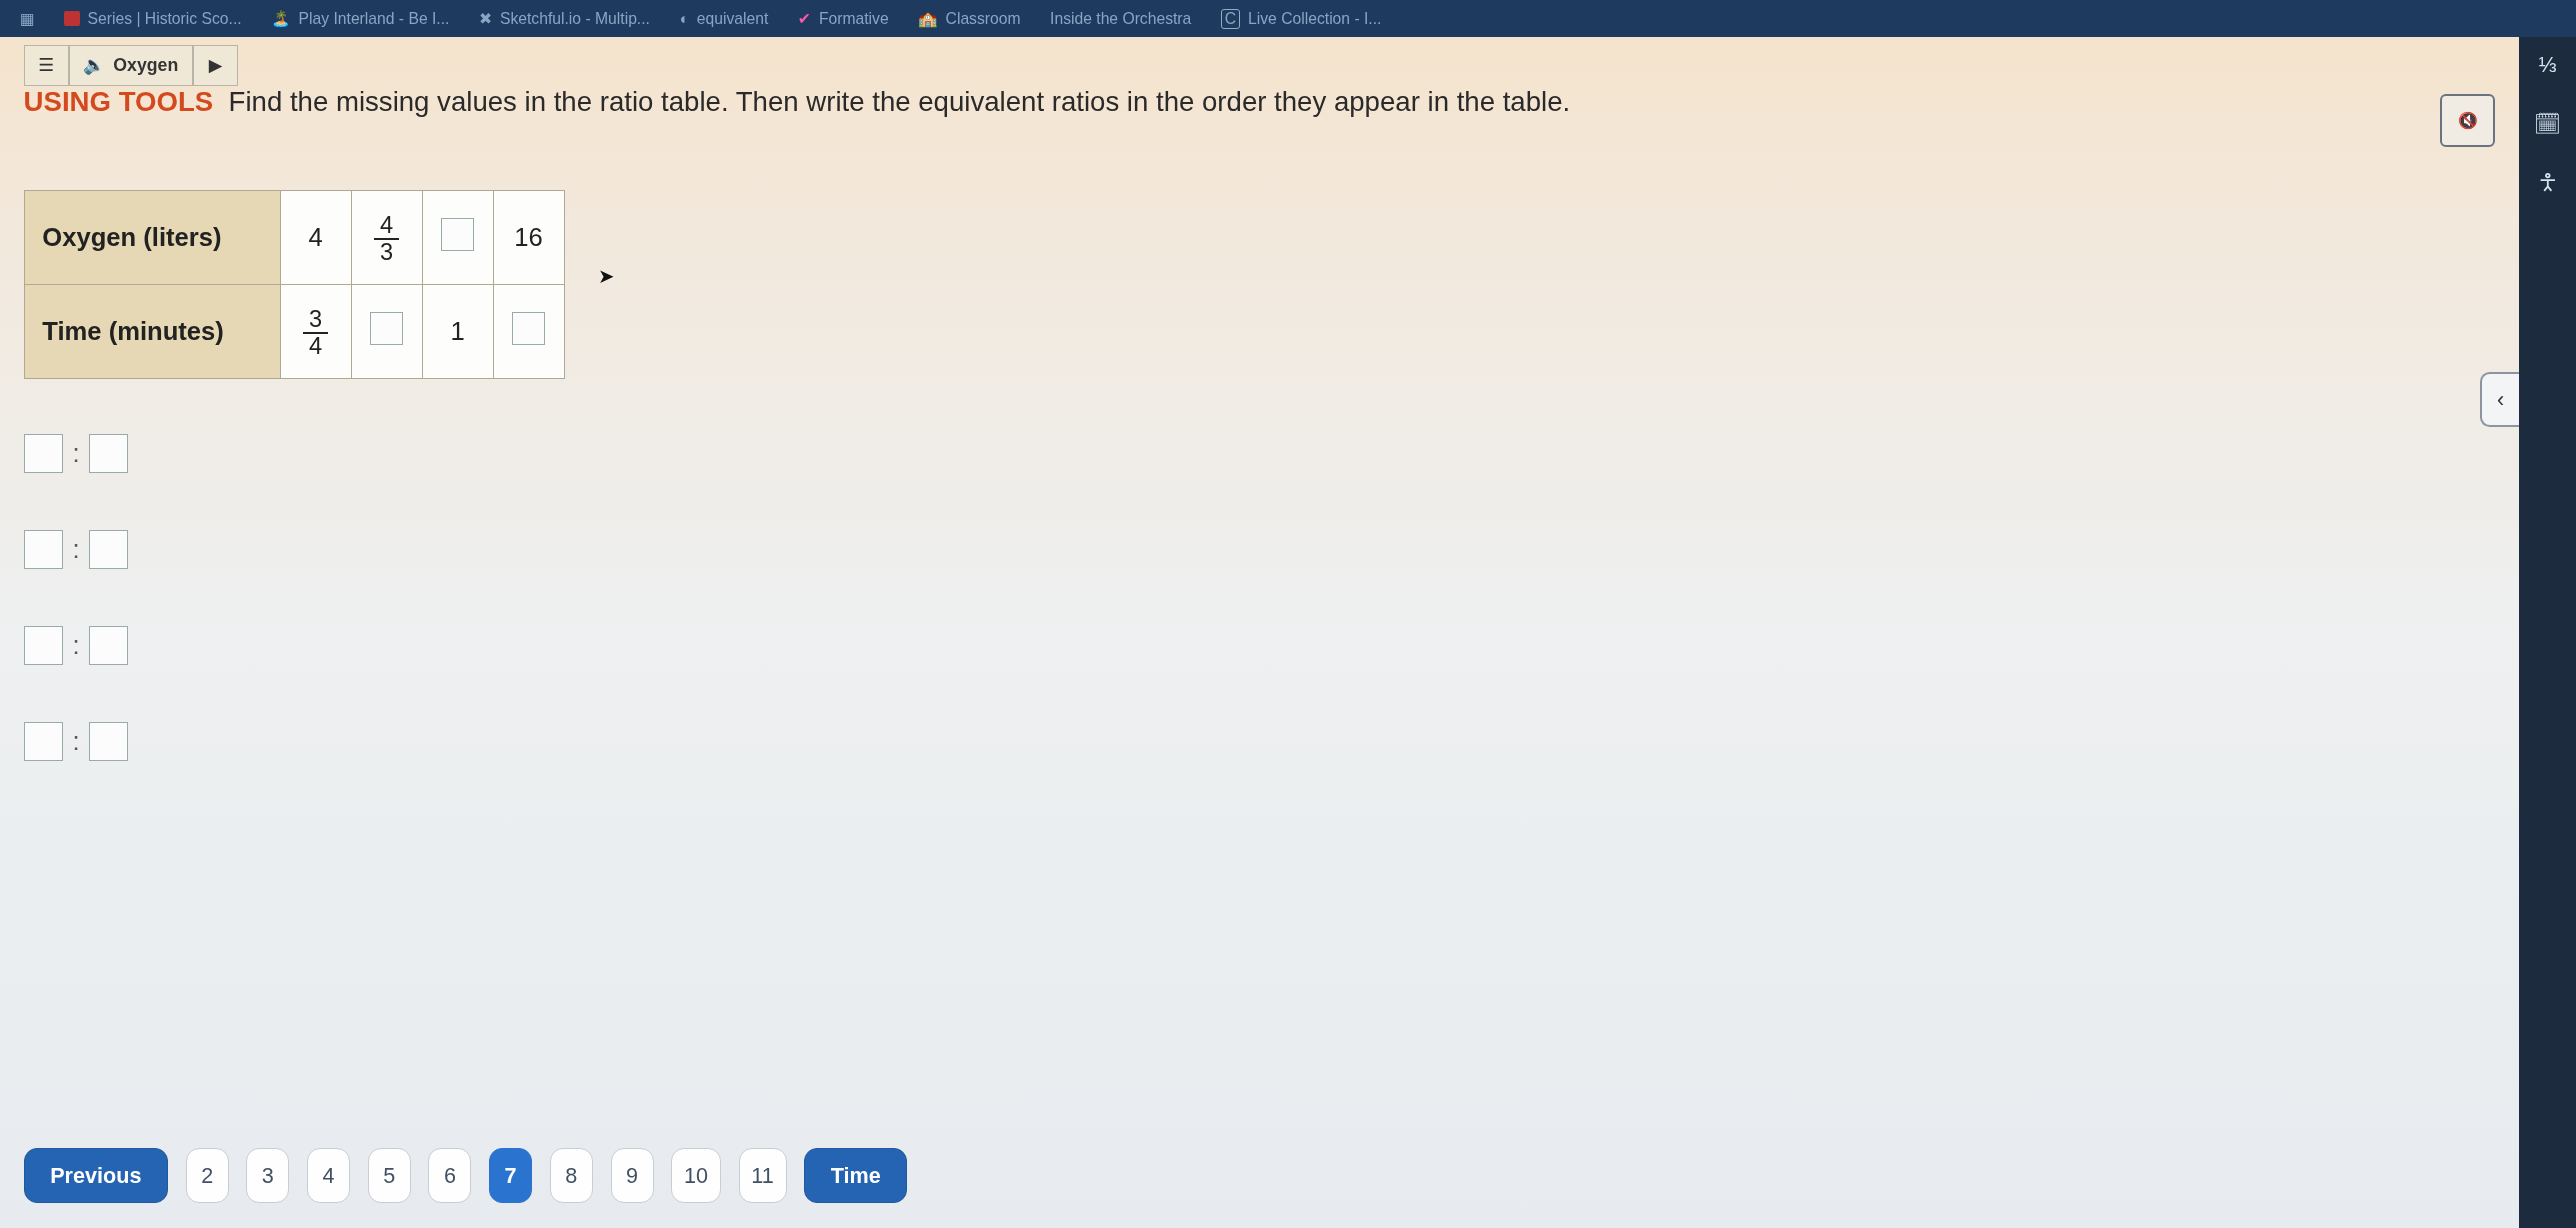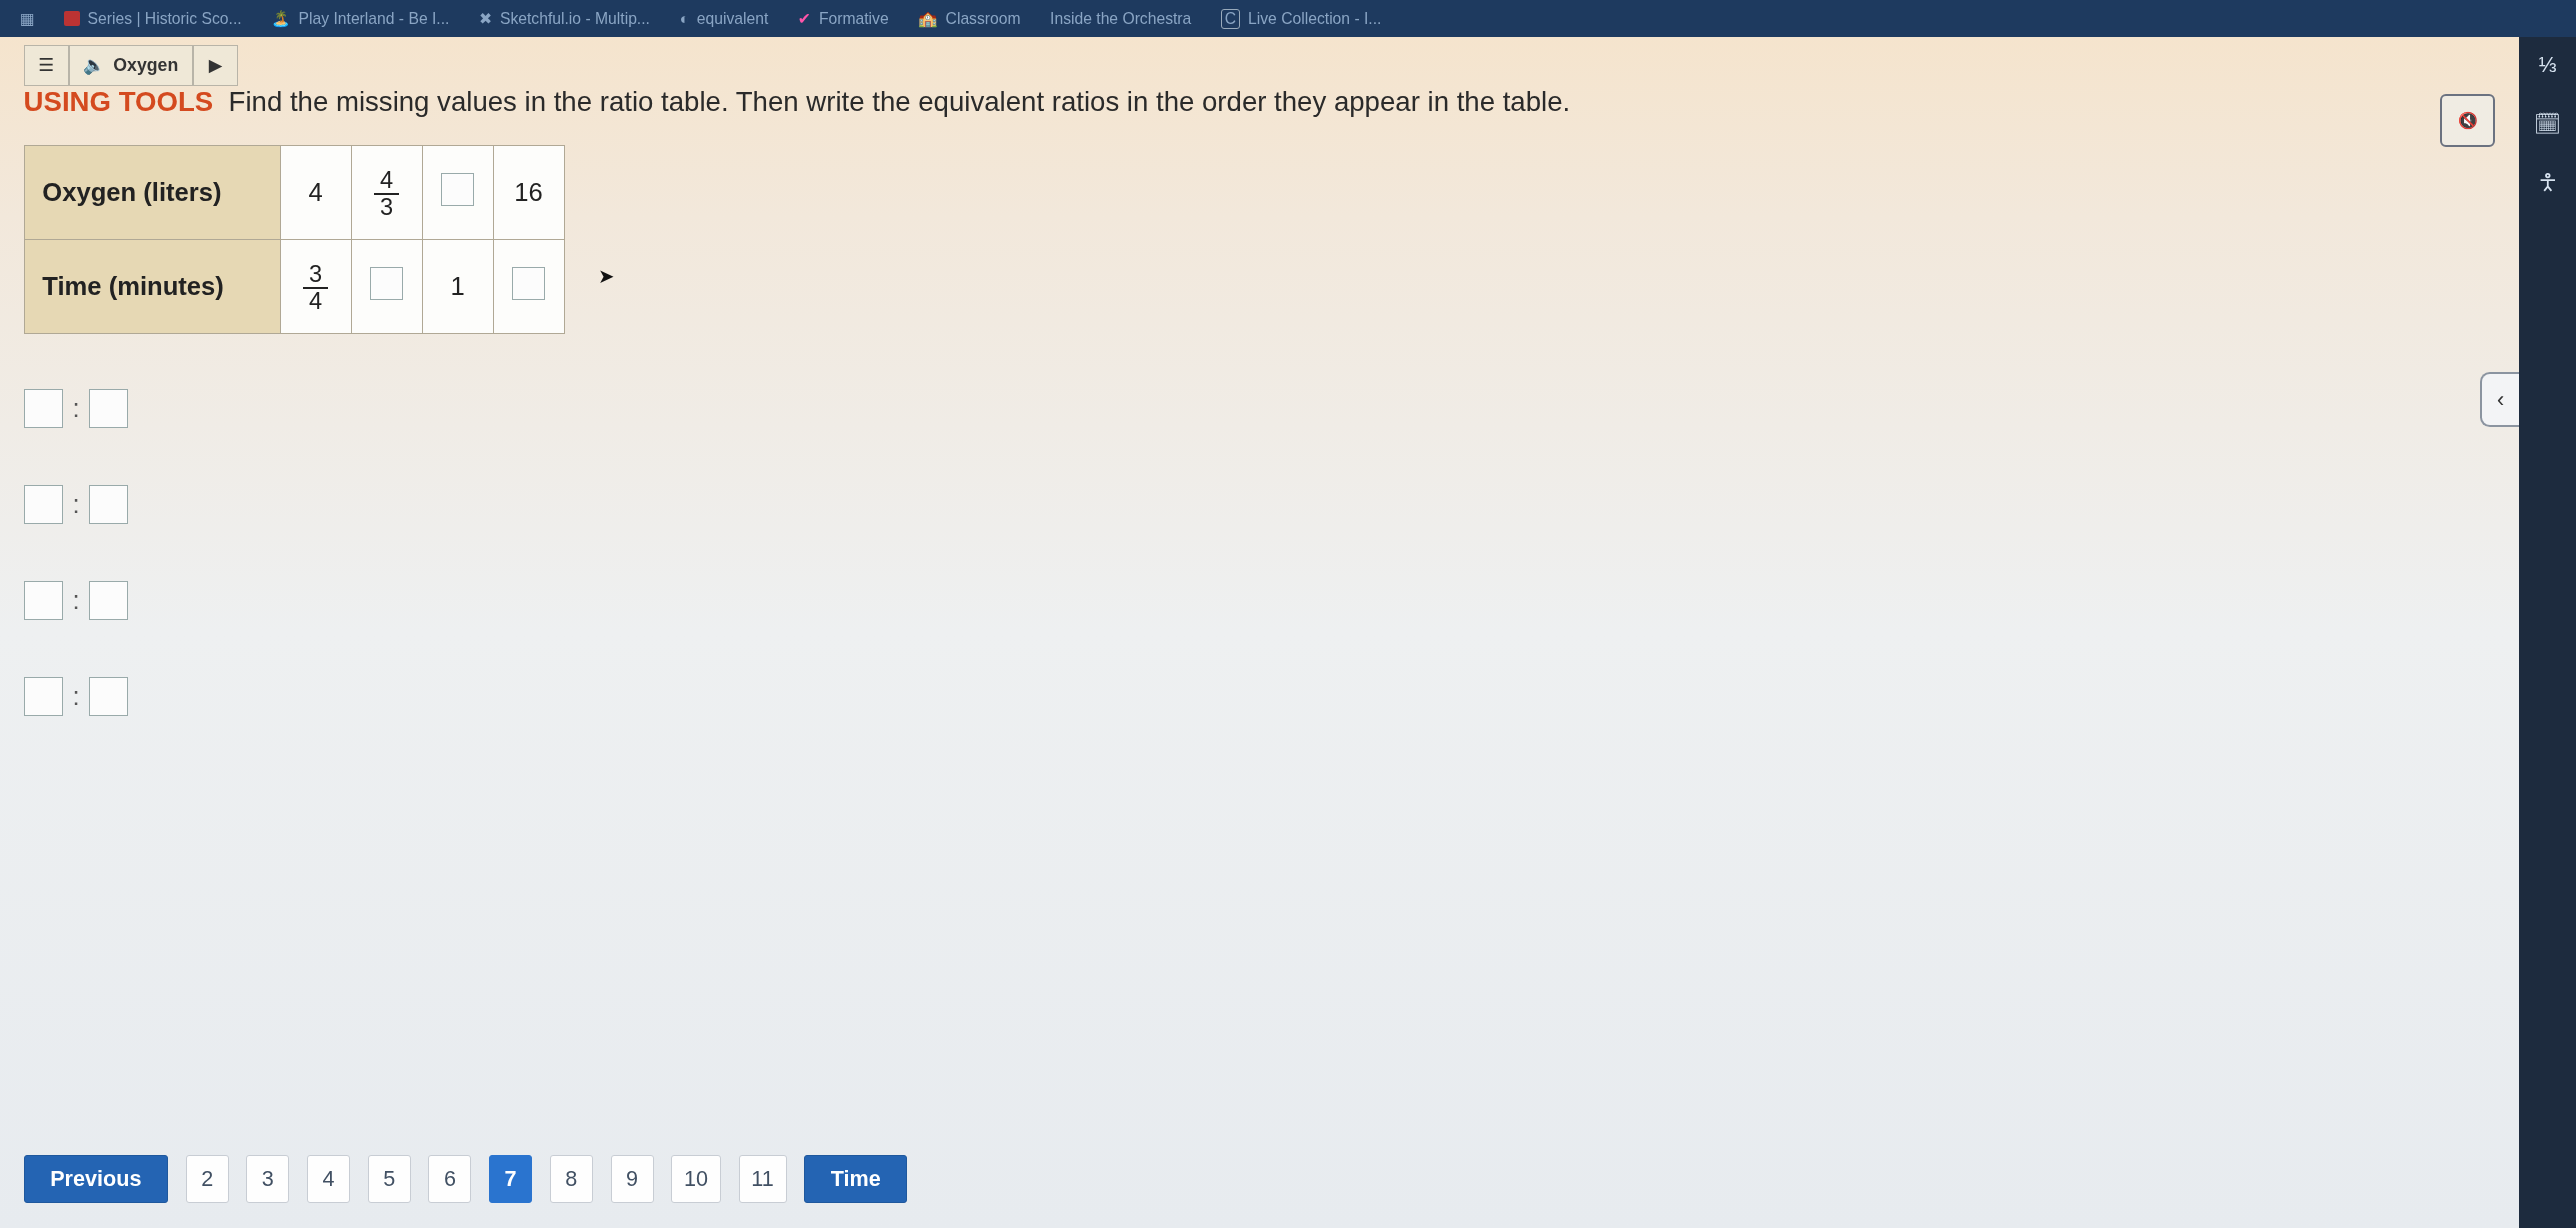--- a/index.html
+++ b/index.html
@@ -77,21 +77,21 @@
 }
 .question-text {
   font-size: 27.6px;
   color: #2a2a2a;
 }
 .question-label {
   color: #d44a1f;
   font-weight: bold;
 }
 .ratio-table {
-  margin-top: 27px;
+  margin-top: 72px;
   border-collapse: collapse;
 }
 .ratio-table td {
   border: 1px solid #b0a895;
   height: 94px;
   text-align: center;
   font-size: 25.6px;
   color: #222;
   background: #fdfdfb;
 }
@@ -134,22 +134,22 @@
 .ratio-row .ans-box { width: 39px; height: 39px; }
 .pager {
   position: absolute;
   bottom: 25.6px;
   left: 23.6px;
   display: flex;
   align-items: center;
   gap: 17.7px;
 }
 .pager-btn {
-  height: 48px;
-  border-radius: 3px;
+  height: 55px;
+  border-radius: 13px;
   border: 1px solid #c8cdd4;
   background: #fefefe;
   color: #415063;
   font-size: 21.6px;
   display:flex; align-items:center; justify-content:center;
   cursor:pointer;
   min-width: 43px;
   padding: 0 11.8px;
 }
 .pager-btn.primary {

